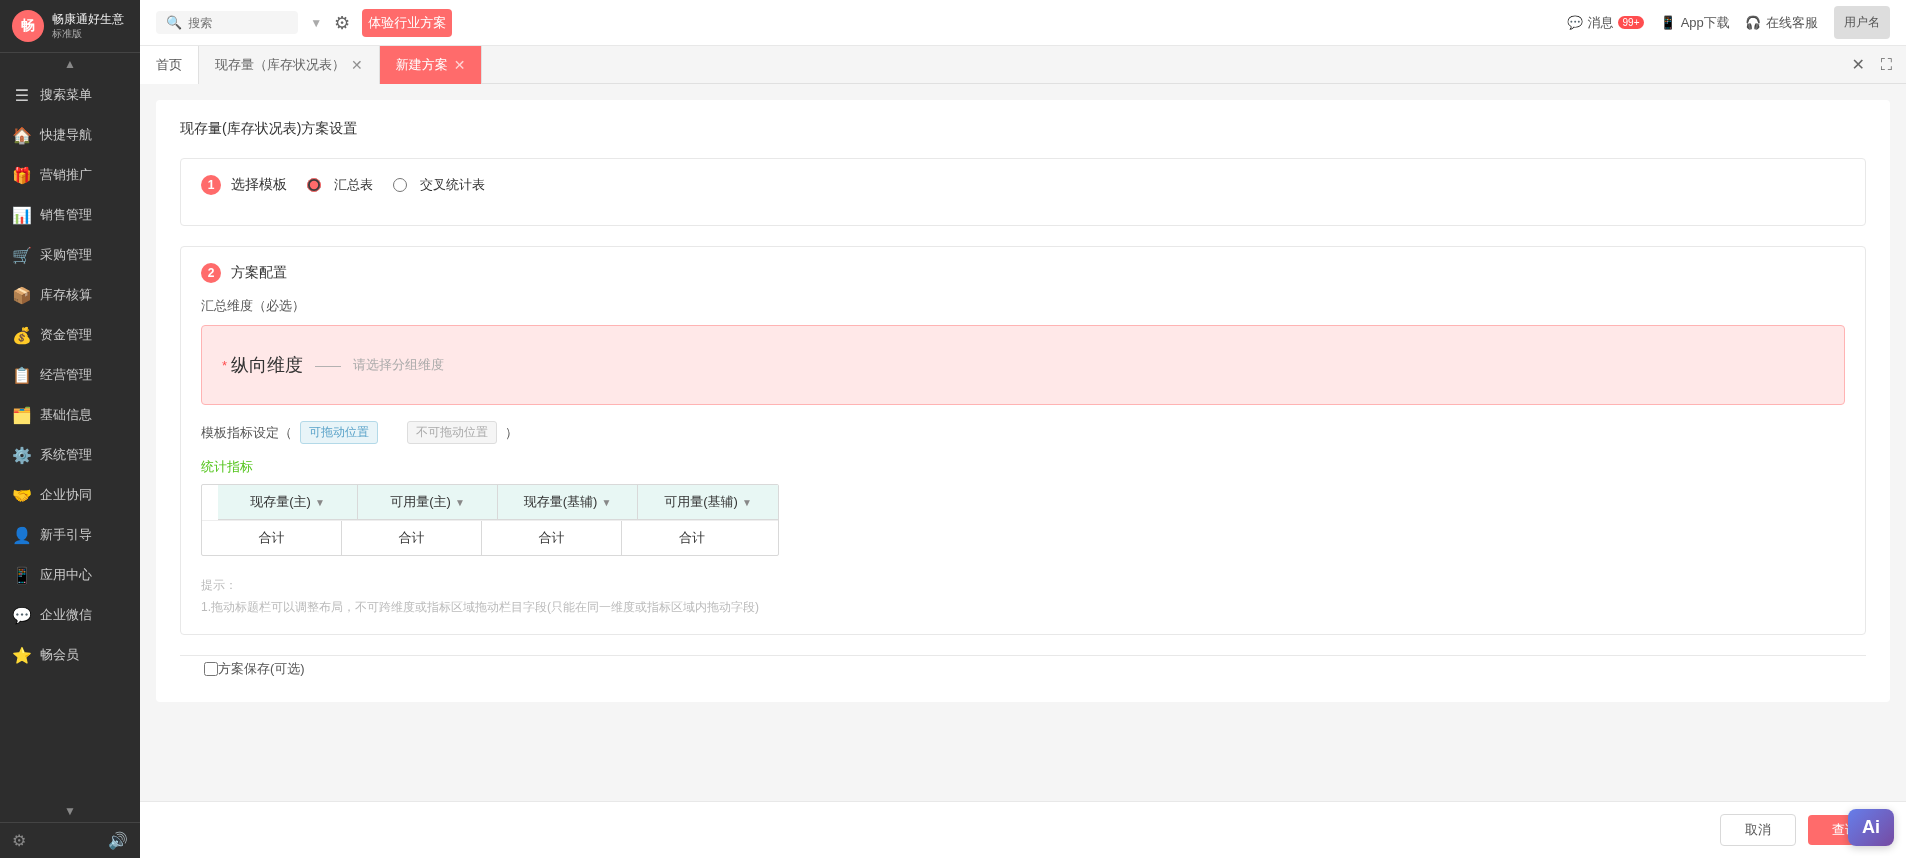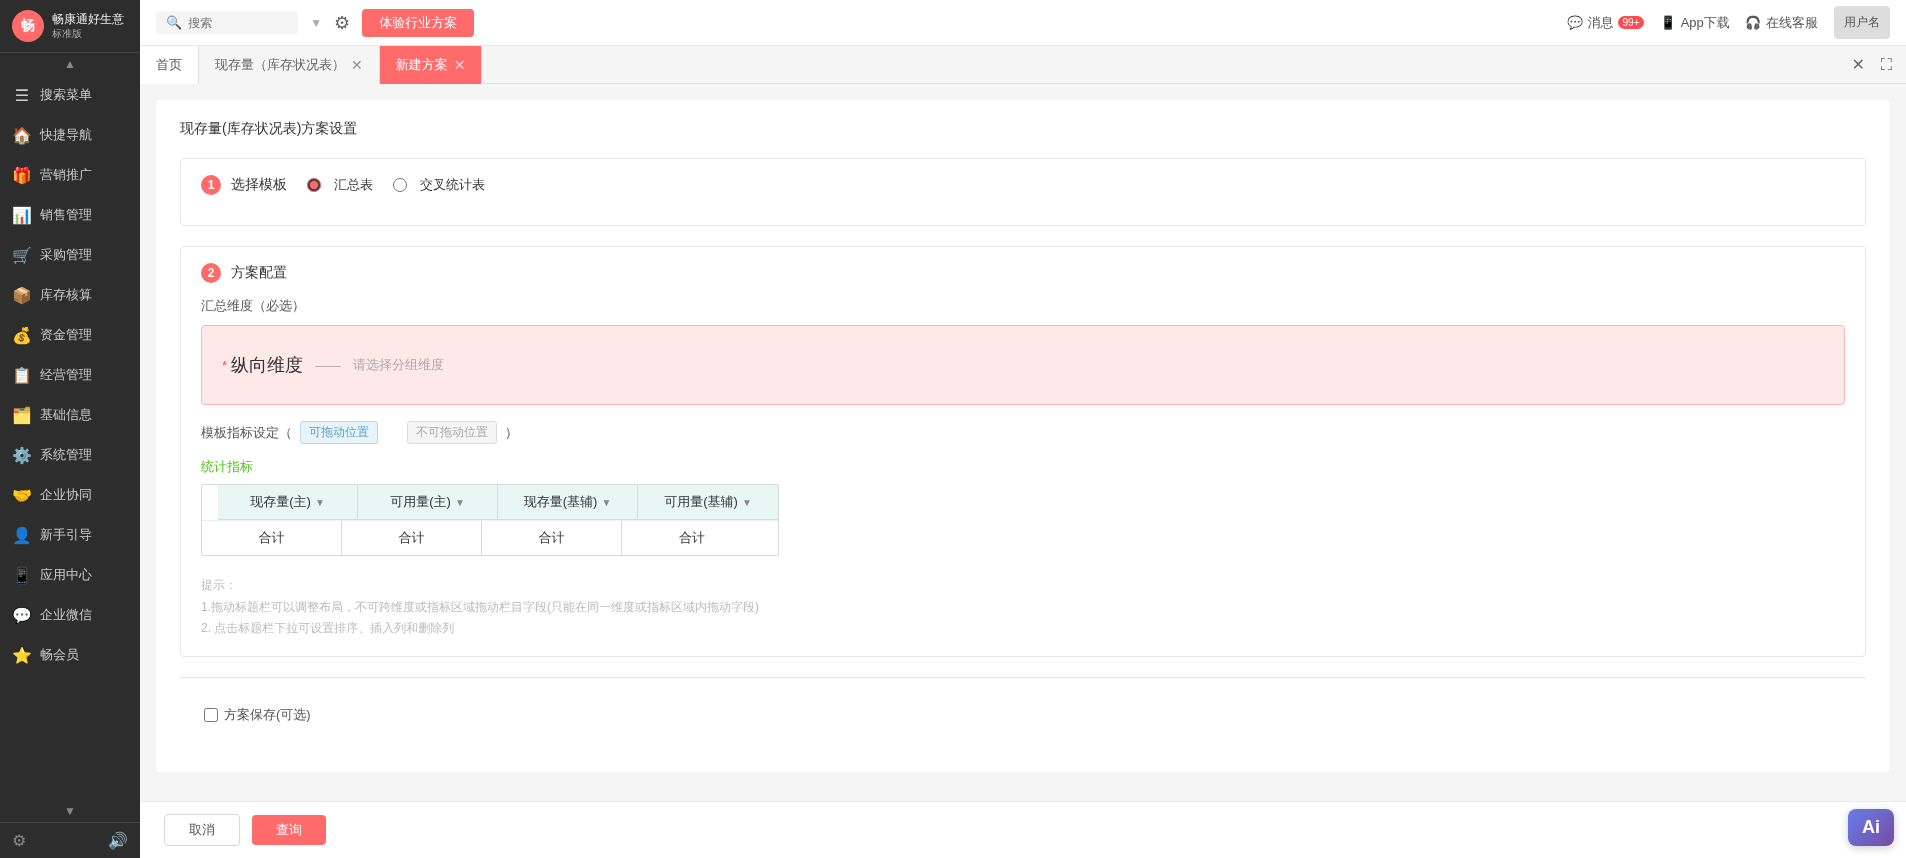--- a/index.html
+++ b/index.html
@@ -66,21 +66,21 @@
       background: #f5f5f5; border-radius: 4px; padding: 4px 10px;
       min-width: 140px;
     }
     .topbar-search input {
       border: none; background: transparent; outline: none; font-size: 12px; color: #666; width: 100px;
     }
     .topbar-dropdown-icon { color: #aaa; font-size: 12px; cursor: pointer; }
     .topbar-settings-icon { color: #666; font-size: 18px; cursor: pointer; }
     .topbar-experience-btn {
       background: #ff6b6b; color: white; border: none; border-radius: 4px;
-      padding: 5px 17px; font-size: 13px; cursor: pointer;
+      padding: 5px 6px; font-size: 13px; cursor: pointer;
     }
     .topbar-spacer { flex: 1; }
     .topbar-right { display: flex; align-items: center; gap: 16px; }
     .topbar-msg { display: flex; align-items: center; gap: 4px; cursor: pointer; color: #555; font-size: 13px; position: relative; }
     .topbar-badge {
       background: #ff4d4f; color: white; border-radius: 10px;
       font-size: 10px; padding: 1px 5px; min-width: 18px; text-align: center;
     }
     .topbar-app { display: flex; align-items: center; gap: 4px; cursor: pointer; color: #555; font-size: 13px; }
     .topbar-service { display: flex; align-items: center; gap: 4px; cursor: pointer; color: #555; font-size: 13px; }
@@ -179,30 +179,30 @@
       border-right: 1px solid #d9d9d9; min-width: 140px;
     }
     .stats-cell:last-child { border-right: none; }
 
     
     .tips { margin-top: 16px; color: #bbb; font-size: 12px; line-height: 1.8; }
     .tips-title { color: #bbb; }
 
     
     .save-checkbox-area {
-      display: flex; align-items: center; gap: 6px;
-      background: white; padding: 28px 24px; border-top: 1px solid #e8e8e8;
+      display: flex; align-items: center; 
+      background: white; padding: 4px 24px; border-top: 1px solid #e8e8e8;
       font-size: 13px; color: #555;
     }
     .save-checkbox-area input[type=checkbox] { width: 14px; height: 14px; }
 
     
     .footer-bar {
       background: white; border-top: 1px solid #e8e8e8;
-      display: flex; align-items: center;
+      display: flex; justify-content: flex-end; align-items: center;
       padding: 12px 24px; gap: 12px;
     }
     .btn-cancel {
       border: 1px solid #d9d9d9; background: white; color: #555;
       padding: 6px 24px; border-radius: 4px; font-size: 13px; cursor: pointer;
     }
     .btn-query {
       background: #ff6b6b; color: white; border: none;
       padding: 6px 24px; border-radius: 4px; font-size: 13px; cursor: pointer;
     }
@@ -415,21 +415,20 @@
               <div class="stats-cell">合计</div>
               <div class="stats-cell">合计</div>
               <div class="stats-cell">合计</div>
             </div>
           </div>
         </div>
 
         <div class="tips">
           <span class="tips-title">提示：</span>
           <div>1.拖动标题栏可以调整布局，不可跨维度或指标区域拖动栏目字段(只能在同一维度或指标区域内拖动字段)</div>
-          <div>2. 点击标题栏下拉可设置排序、插入列和删除列</div>
         </div>
       </div>
 
       <div class="save-checkbox-area">
         <input type="checkbox" style="">
         <span>方案保存(可选)</span>
       </div>
     </div>
   </div>
 

